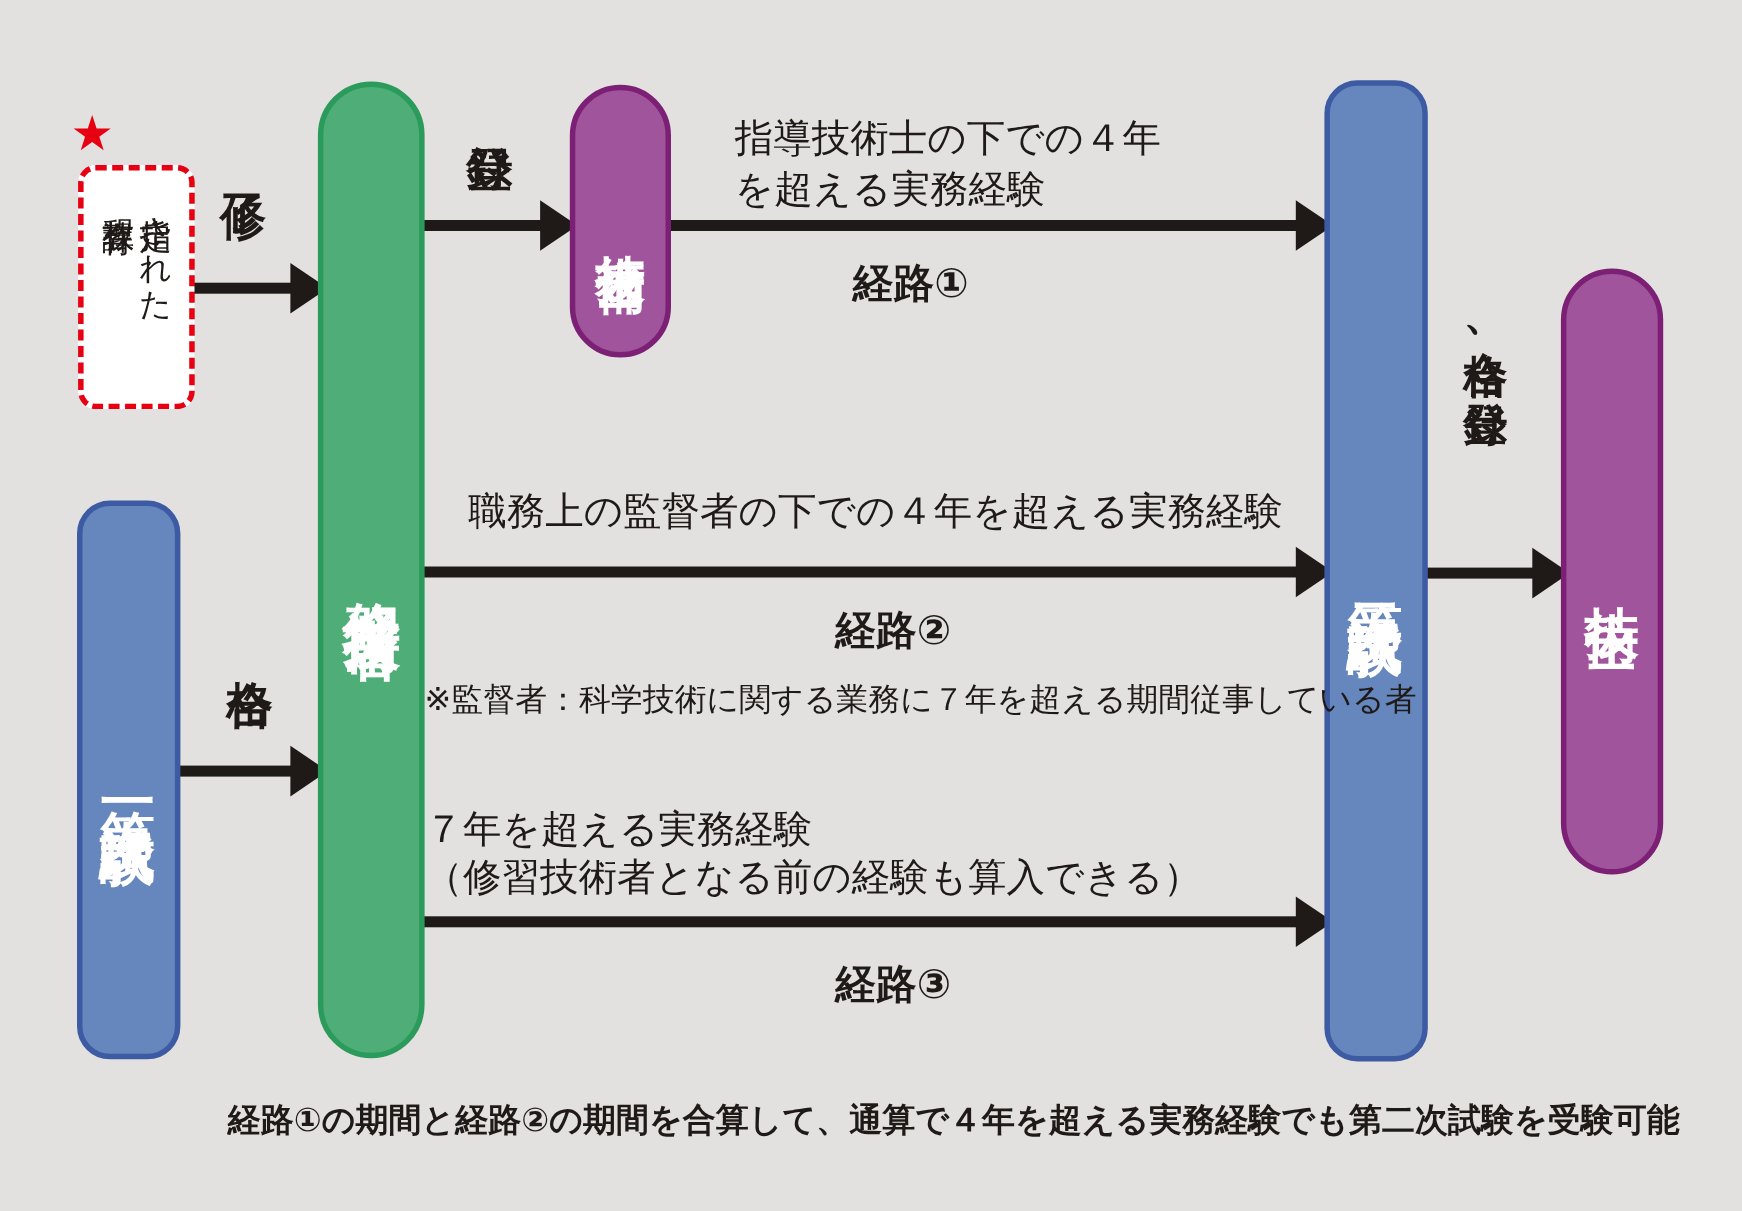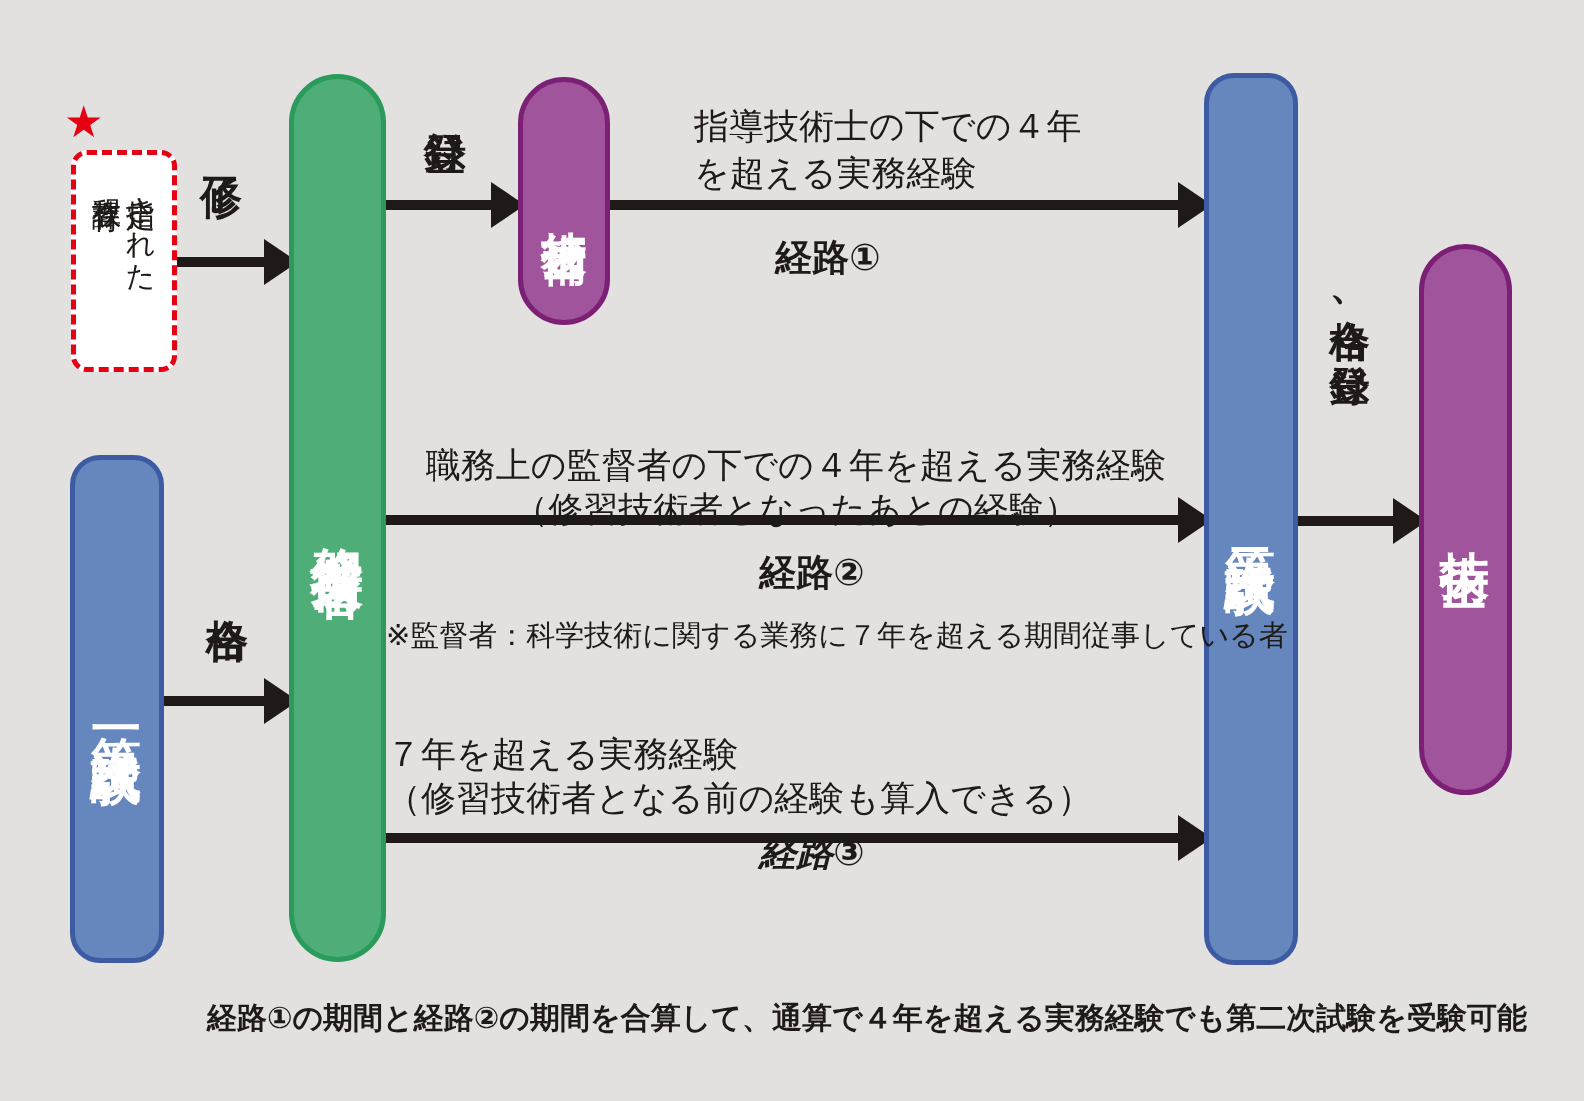--- a/index.html
+++ b/index.html
@@ -103,30 +103,30 @@
   .desc{
     position:absolute;
     font-size:35px;line-height:44px;font-weight:500;
     color:#1f1a17;white-space:nowrap;
   }
   .route-name{
     position:absolute;
     font-size:37px;font-weight:700;
     text-align:center;color:#1f1a17;padding-left:16px;
   }
-  .t-route1-desc{left:668px;top:102px;line-height:47px;text-align:left;margin-left:26px;}
+  .t-route1-desc{left:668px;top:102px;line-height:47px;text-align:left;}
   .t-route1-name{left:386px;top:233px;width:852px;}
   .t-route2-desc{left:386px;top:419px;width:820px;text-align:center;margin-top:24px;}
   .t-route2-name{left:386px;top:548px;width:820px;}
   .t-route2-note{
     position:absolute;left:386px;top:616px;width:820px;
     font-size:29px;font-weight:500;text-align:left;white-space:nowrap;
   }
   .t-route3-desc{left:386px;top:732px;width:820px;}
-  .t-route3-name{left:386px;top:828px;width:820px;font-style:italic;}
+  .t-route3-name{left:386px;top:870px;width:820px;}
 
   .footnote{
     position:absolute;left:170px;top:998px;width:1394px;
     font-size:30px;font-weight:600;text-align:center;
     color:#1f1a17;white-space:nowrap;
   }
 </style>
 </head>
 <body>
 
@@ -191,21 +191,20 @@
   <div class="edge-label l-pass-register">合格、登録</div>
 
   <div class="desc t-route1-desc">
     <div>指導技術士の下での４年</div>
     <div>を超える実務経験</div>
   </div>
   <div class="route-name t-route1-name">経路①</div>
 
   <div class="desc t-route2-desc">
     <div>職務上の監督者の下での４年を超える実務経験</div>
-    <div>（修習技術者となったあとの経験）</div>
   </div>
   <div class="route-name t-route2-name">経路②</div>
   <div class="t-route2-note">※監督者：科学技術に関する業務に７年を超える期間従事している者</div>
 
   <div class="desc t-route3-desc">
     <div>７年を超える実務経験</div>
     <div>（修習技術者となる前の経験も算入できる）</div>
   </div>
   <div class="route-name t-route3-name">経路③</div>
 

